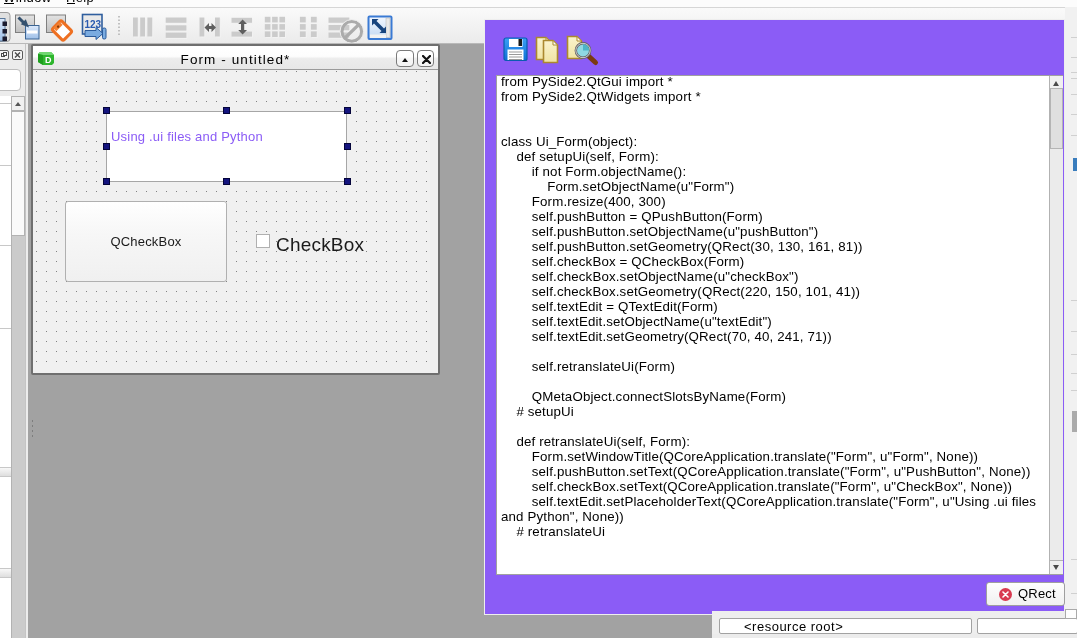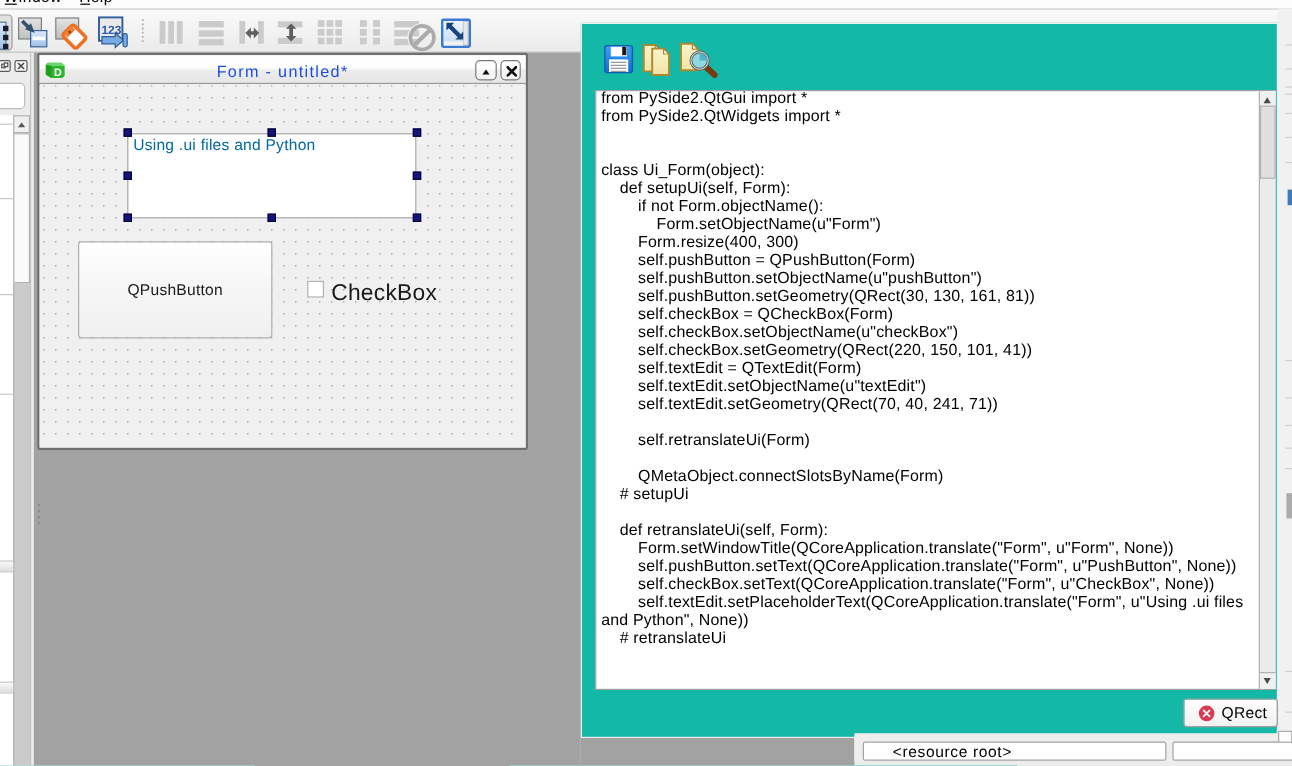--- a/index.html
+++ b/index.html
@@ -197,21 +197,21 @@
   <div class="abs" style="left:0;top:0;width:405px;height:24px;background:linear-gradient(#ffffff 0%,#fdfdfd 45%,#ececec 55%,#e7e7e7 100%);border-bottom:1px solid #9a9a9a;">
     <div class="abs" style="left:227px;top:-23px;"></div>
   </div>
 
   <svg class="abs" style="left:5px;top:6px;" width="16" height="13" viewBox="0 0 16 13">
     <path d="M2 0 L13 0 L16 3 L16 11 L14 13 L5 13 L0 10 L0 2 Z" fill="#2db52d"></path>
     <path d="M2 0 L13 0 L16 3 L5 3 L0 2 Z" fill="#6fd66f"></path>
     <path d="M0 2 L5 3 L5 13 L0 10 Z" fill="#1e9e1e"></path>
     <text x="7" y="11" font-size="9" font-weight="bold" fill="#fff" font-family="Liberation Sans">D</text>
   </svg>
-  <div class="abs" style="left:0;top:6px;width:405px;text-align:center;font-size:13.5px;font-weight:normal;color:#1d4ed8;letter-spacing:1.1px;">Form - untitled*</div>
+  <div class="abs" style="left:0;top:6px;width:405px;text-align:center;font-size:13.5px;font-weight:normal;color:#000000;letter-spacing:1.1px;">Form - untitled*</div>
 
   <div class="abs" style="left:363px;top:4px;width:18px;height:17px;border:1px solid #7a7a7a;border-radius:4px;background:rgba(255,255,255,0.5);">
     <div class="abs" style="left:5px;top:7px;width:0;height:0;border-left:3px solid transparent;border-right:3px solid transparent;border-bottom:4px solid #111;"></div>
   </div>
   <div class="abs" style="left:384px;top:4px;width:17px;height:17px;border:1px solid #7a7a7a;border-radius:4px;background:rgba(255,255,255,0.5);">
     <svg class="abs" style="left:3.5px;top:3.5px;" width="9" height="9" viewBox="0 0 9 9">
         <path d="M1 1 L8 8 M8 1 L1 8" stroke="#111" stroke-width="2.2" stroke-linecap="round"></path>
       </svg>
   </div>
 
@@ -219,42 +219,42 @@
     <svg class="abs" style="left:0;top:0;" width="405" height="302">
       <defs>
           <pattern id="gp" width="10" height="10" x="3" y="0" patternUnits="userSpaceOnUse">
             <rect x="0" y="0" width="1" height="1" fill="#818181"></rect>
           </pattern>
         </defs>
       <rect x="0" y="0" width="394.5" height="291.5" fill="url(#gp)"></rect>
     </svg>
 
     <div class="abs" style="left:73px;top:40px;width:241px;height:71px;background:#fff;border:1px solid #a6a6a6;">
-      <div class="abs" style="left:4px;top:1px;font-size:13px;color:#0369a1;letter-spacing:0.2px;">Using .ui files and Python</div>
+      <div class="abs" style="left:4px;top:17px;font-size:13px;color:#8b5cf6;letter-spacing:0.2px;">Using .ui files and Python</div>
     </div>
 
     <div class="hnd abs" style="left:70px;top:36px;"></div>
     <div class="hnd abs" style="left:190px;top:36px;"></div>
     <div class="hnd abs" style="left:311px;top:36px;"></div>
     <div class="hnd abs" style="left:70px;top:72px;"></div>
     <div class="hnd abs" style="left:311px;top:72px;"></div>
     <div class="hnd abs" style="left:70px;top:107px;"></div>
     <div class="hnd abs" style="left:190px;top:107px;"></div>
     <div class="hnd abs" style="left:311px;top:107px;"></div>
 
     <div class="abs" style="left:32px;top:130px;width:162px;height:81px;background:linear-gradient(#ffffff,#f7f7f7 40%,#f0f0f0);border:1px solid #b0b0b0;border-radius:3px;">
-      <div class="abs" style="left:0;top:32px;width:160px;text-align:center;font-size:13px;color:#1a1a1a;letter-spacing:0.2px;">QPushButton</div>
+      <div class="abs" style="left:0;top:32px;width:160px;text-align:center;font-size:13px;color:#1a1a1a;letter-spacing:0.2px;">QCheckBox</div>
     </div>
 
     <div class="abs" style="left:223px;top:163px;width:14px;height:14px;background:#fff;border:1px solid #b0b0b0;"></div>
     <div class="abs" style="left:243px;top:163px;font-size:19px;color:#1a1a1a;letter-spacing:0.2px;">CheckBox</div>
   </div>
 </div>
 
-<div class="abs" id="dialog" style="left:484px;top:19px;width:581px;height:596px;background:#14b8a6;border:1px solid #eeeeee;">
+<div class="abs" id="dialog" style="left:484px;top:19px;width:581px;height:596px;background:#8b5cf6;border:1px solid #eeeeee;">
 
   <svg class="abs" style="left:18px;top:15px;" width="125" height="48" viewBox="0 0 125 48">
     <defs>
       <linearGradient id="flp" x1="0" y1="0" x2="0" y2="1">
           <stop offset="0" stop-color="#3ba0f5"></stop>
           <stop offset="1" stop-color="#0f6fd6"></stop>
         </linearGradient>
       <linearGradient id="pgg" x1="0" y1="0" x2="0" y2="1">
           <stop offset="0" stop-color="#faf4cd"></stop>
           <stop offset="1" stop-color="#f0e4a4"></stop>

